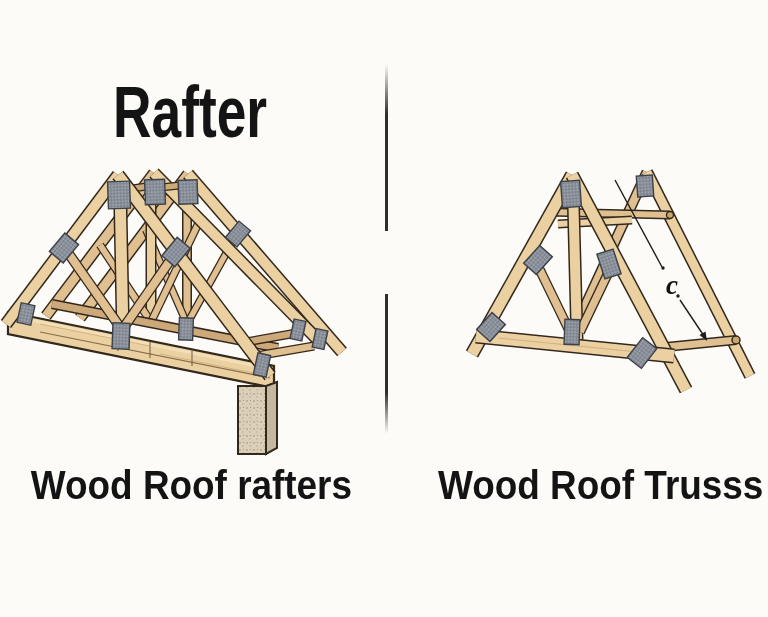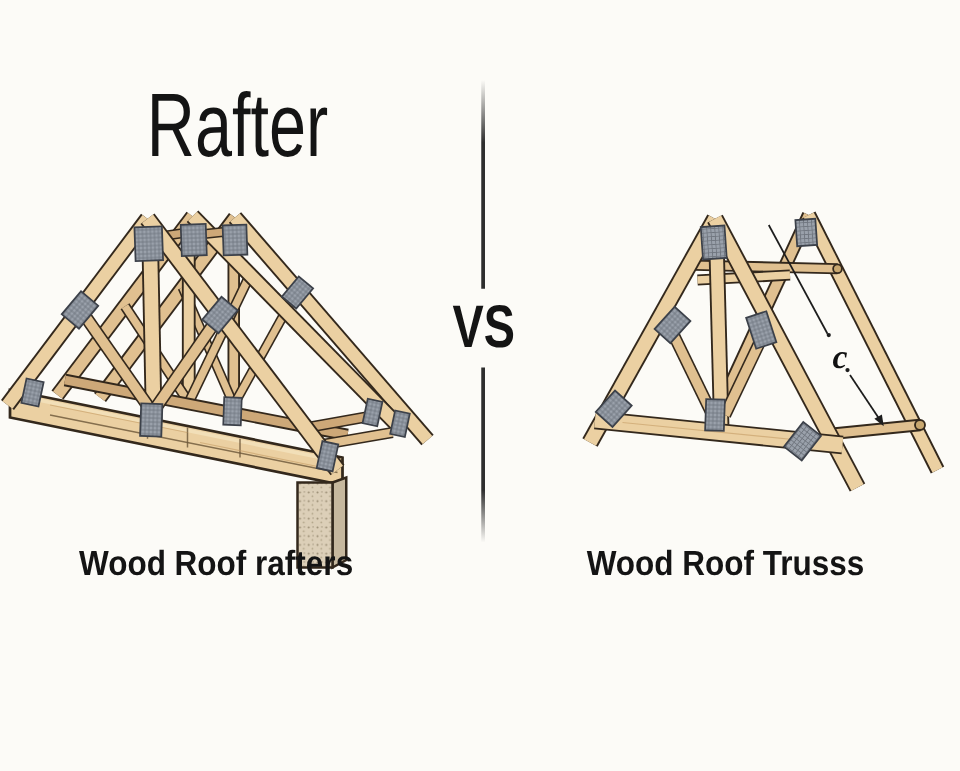--- a/index.html
+++ b/index.html
@@ -1,21 +1,21 @@
 <!DOCTYPE html>
 <html><head>
 <meta charset="utf-8">
 <style>
   html,body{margin:0;padding:0;}
   #stage{position:relative;width:768px;height:617px;background:#FCFBF7;overflow:hidden;
          font-family:"Liberation Sans", sans-serif;color:#141414;}
-  .title{position:absolute;top:64px;font-size:72px;font-weight:normal;line-height:1.05;
+  .title{position:absolute;top:75px;font-size:72px;font-weight:bold;line-height:1.05;
          text-align:center;white-space:nowrap;}
   .title span{display:inline-block;transform:scaleX(0.74);transform-origin:center;}
-  .caption{position:absolute;top:435px;font-size:28px;font-weight:bold;text-align:center;white-space:nowrap;}
+  .caption{position:absolute;top:462px;font-size:41px;font-weight:bold;text-align:center;white-space:nowrap;}
   .caption span{display:inline-block;transform:scaleX(0.90);transform-origin:center;}
   #vs{position:absolute;left:387px;top:262px;transform:translate(-50%,-50%);
       font-size:48px;font-weight:bold;}
   #vs span{display:inline-block;transform:scaleX(0.78);}
   .divider{position:absolute;left:385px;width:2.5px;}
   #div-top{top:64px;height:167px;background:linear-gradient(to bottom,rgba(46,46,46,0),#2e2e2e 30%,#2e2e2e);}
   #div-bottom{top:294px;height:140px;background:linear-gradient(to bottom,#2e2e2e,#2e2e2e 70%,rgba(46,46,46,0));}
   svg{position:absolute;}
   .ol{stroke:#33281C;stroke-linecap:butt;}
   .k{stroke:#EBD0A2;stroke-linecap:butt;}
@@ -32,23 +32,20 @@
 </head>
 <body>
 
 <div id="stage">
 
   <div class="title" style="left:20px;width:340px;">
     <span>Rafter</span>
   </div>
 
   <div id="div-top" class="divider"></div>
-  <div id="vs">
-    <span>VS</span>
-  </div>
   <div id="div-bottom" class="divider"></div>
 
   <svg style="left:0;top:140px" width="372" height="332" viewBox="0 0 372 332">
     <defs>
       <pattern id="mesh" width="3.2" height="3.2" patternUnits="userSpaceOnUse">
         <rect width="3.2" height="3.2" fill="#9AA1AB"></rect>
         <path d="M0 1.6H3.2M1.6 0V3.2" stroke="#70767f" stroke-width="0.7"></path>
       </pattern>
       <pattern id="speck" width="7" height="7" patternUnits="userSpaceOnUse">
         <rect width="7" height="7" fill="#DCCFB8"></rect>

